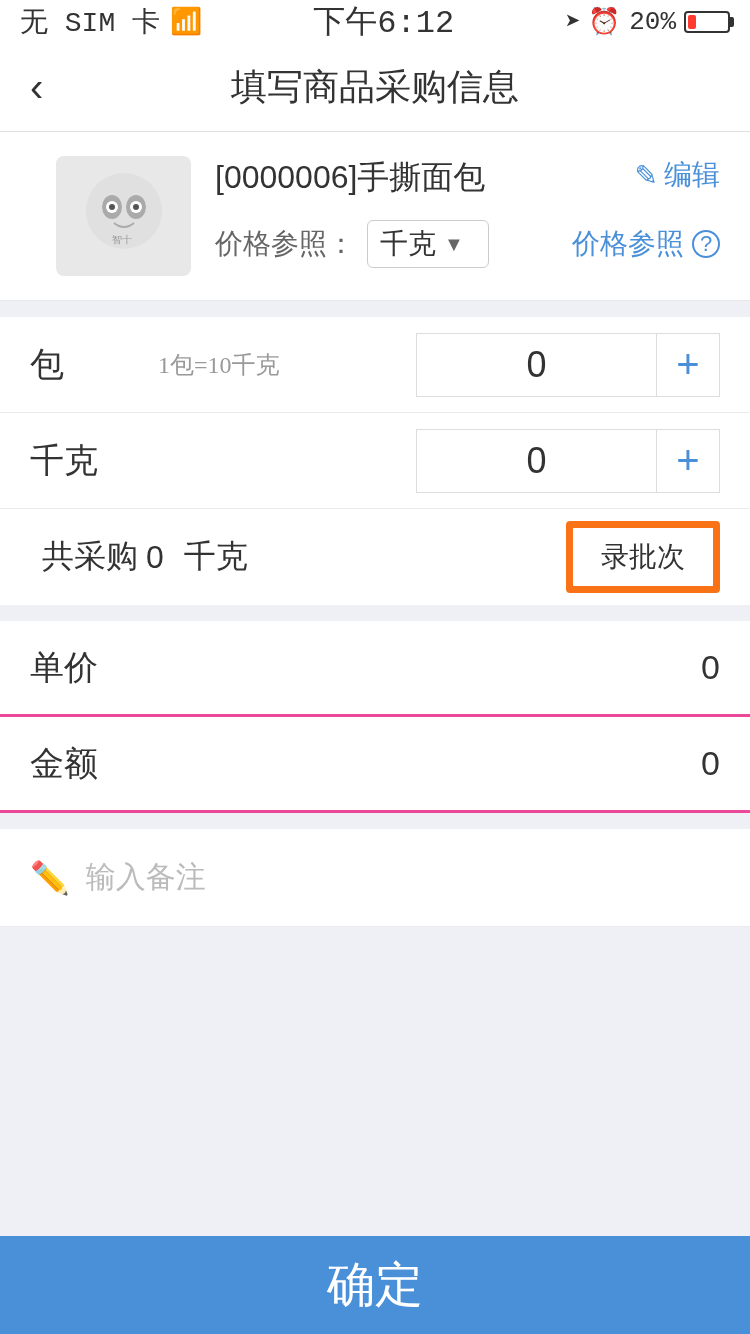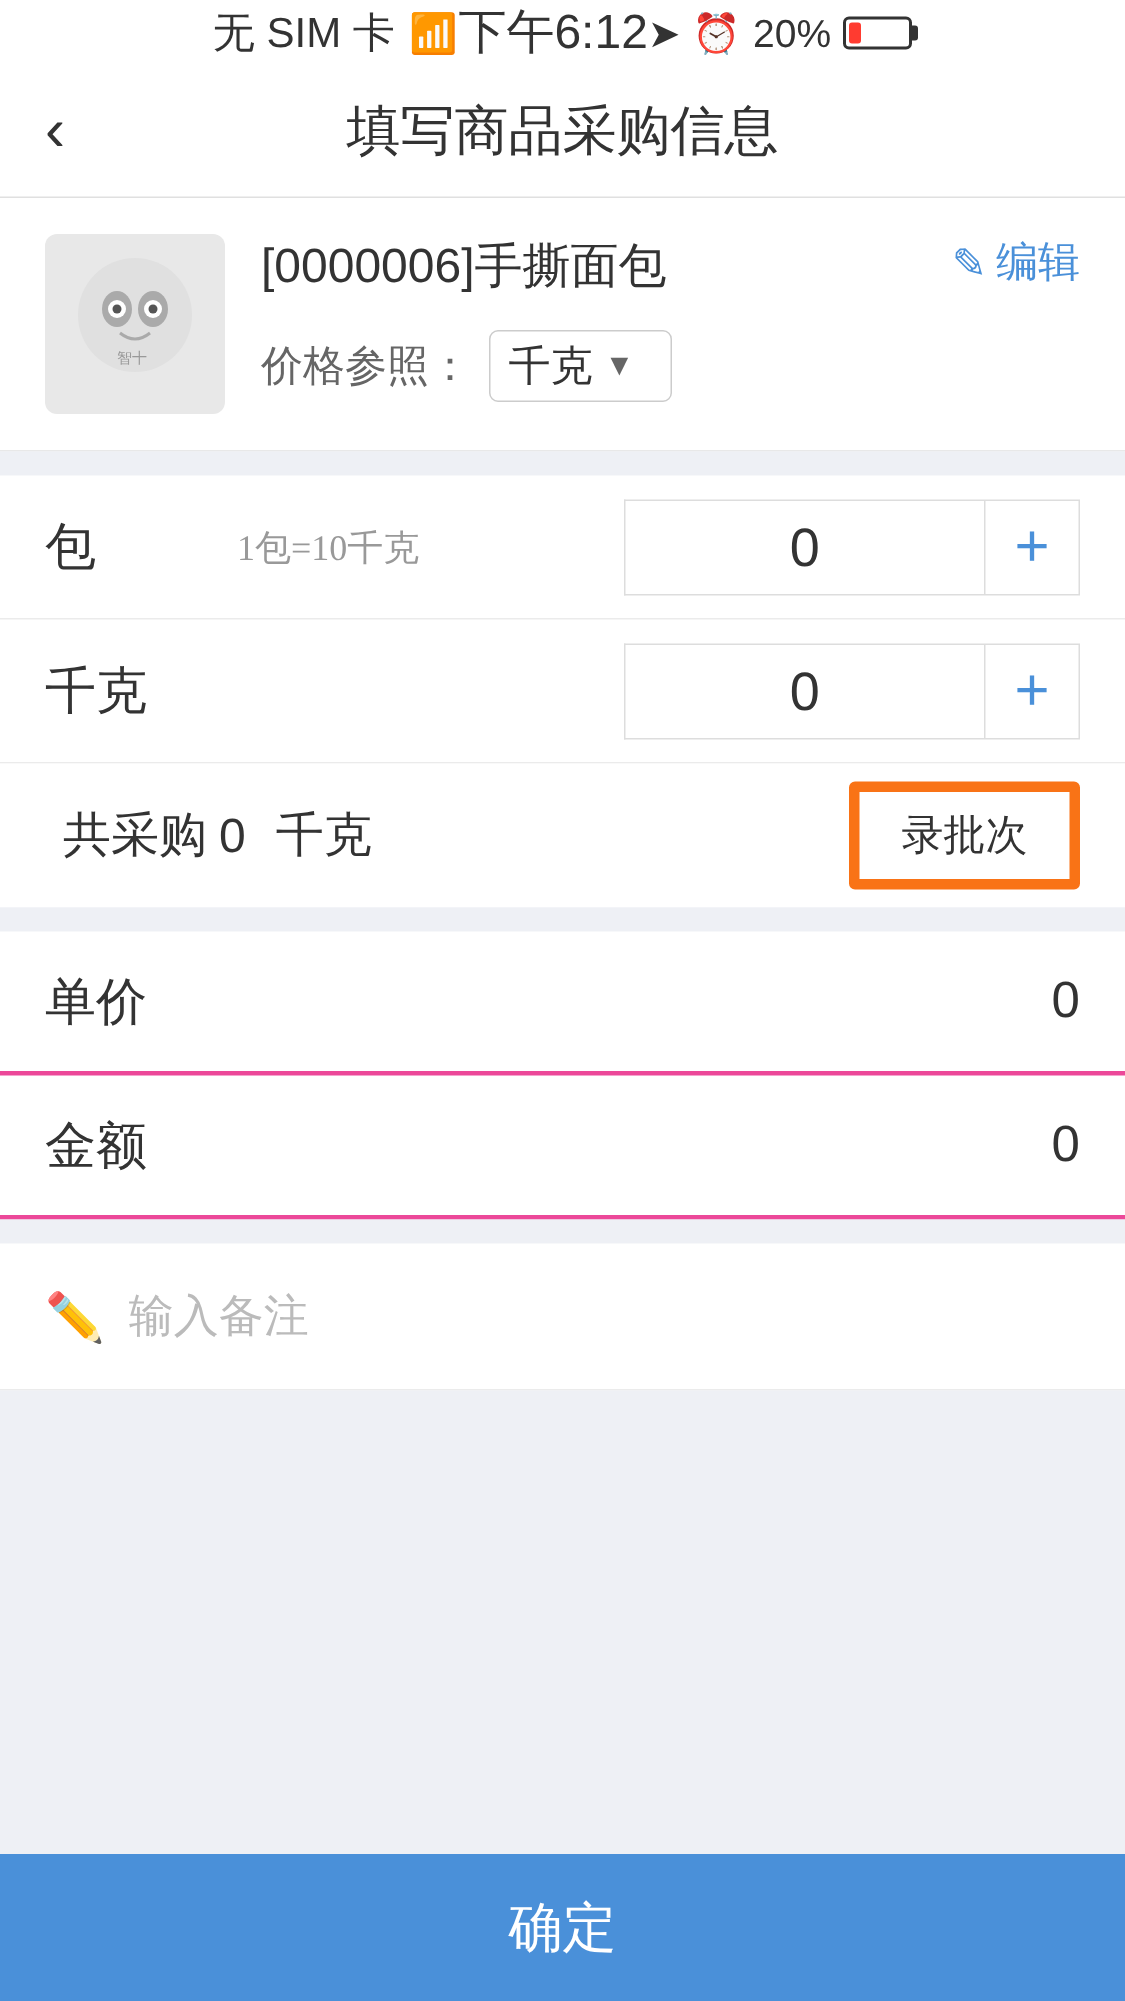--- a/index.html
+++ b/index.html
@@ -12,24 +12,25 @@
       font-size: 32px;
       color: #333;
     }
 
     
     .status-bar {
       height: 44px;
       background: #fff;
       display: flex;
       align-items: center;
-      justify-content: center;
+      justify-content: space-between;
       padding: 0 20px;
       font-size: 28px;
       color: #333;
+      font-family: Liberation Mono, monospace;
     }
     .status-left { display: flex; align-items: center; gap: 10px; }
     .status-center { font-size: 32px; font-weight: 500; }
     .status-right { display: flex; align-items: center; gap: 8px; font-size: 26px; }
     .battery-icon {
       width: 46px; height: 22px; border: 2px solid #333; border-radius: 4px;
       position: relative; display: inline-flex; align-items: center; padding: 2px;
     }
     .battery-icon::after {
       content: ''; position: absolute; right: -6px; top: 50%; transform: translateY(-50%);
@@ -69,30 +70,31 @@
     .product-card {
       background: #fff;
       margin-top: 0;
       padding: 24px 30px;
       display: flex;
       align-items: flex-start;
       gap: 24px;
       border-bottom: 1px solid #e8e8e8;
     }
     .product-image {
-      width: 120px;
+      width: 135px;
       height: 120px;
       background: #e8e8e8;
       border-radius: 8px;
       display: flex;
       align-items: center;
       justify-content: center;
       flex-shrink: 0;
       color: #999;
       font-size: 28px;
+      margin-left: 26px;
     }
     .product-owl {
       font-size: 48px;
       color: #aaa;
     }
     .product-info {
       flex: 1;
     }
     .product-name-row {
       display: flex;
@@ -284,21 +286,21 @@
 
     
     .confirm-btn {
       position: fixed;
       bottom: 0;
       left: 0;
       width: 750px;
       height: 98px;
       background: #4a90d9;
       color: #fff;
-      font-size: 36px;
+      font-size: 48px;
       font-weight: 500;
       display: flex;
       align-items: center;
       justify-content: center;
       cursor: pointer;
       border: none;
     }
 
     .page-wrapper {
       padding-bottom: 98px;
@@ -355,20 +357,24 @@
         </div>
       </div>
       <div class="product-unit-row">
         <div style="display:flex;align-items:center;">
           <span class="unit-label">价格参照：</span>
           <div class="unit-select">
             <span class="unit-select-text">千克</span>
             <span class="unit-arrow">▼</span>
           </div>
         </div>
+        <div class="price-ref">
+          <span>价格参照</span>
+          <span style="width:28px;height:28px;border:2px solid #4a90d9;border-radius:50%;display:inline-flex;align-items:center;justify-content:center;font-size:22px;color:#4a90d9;">?</span>
+        </div>
       </div>
     </div>
   </div>
 
   <div class="section-divider"></div>
 
   <div class="input-section">
 
     <div class="input-row">
       <span class="input-row-label">包</span>

